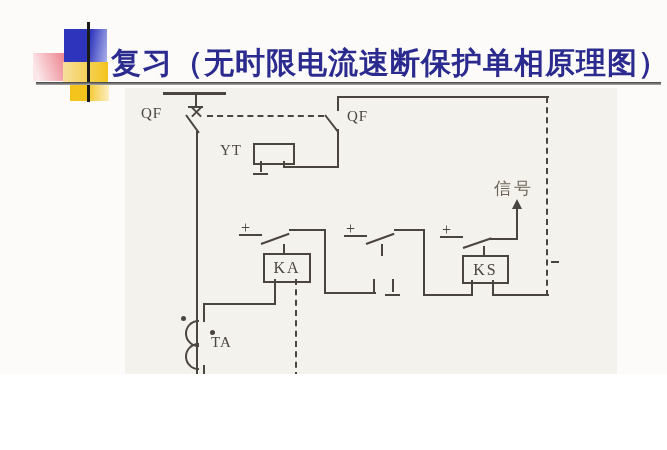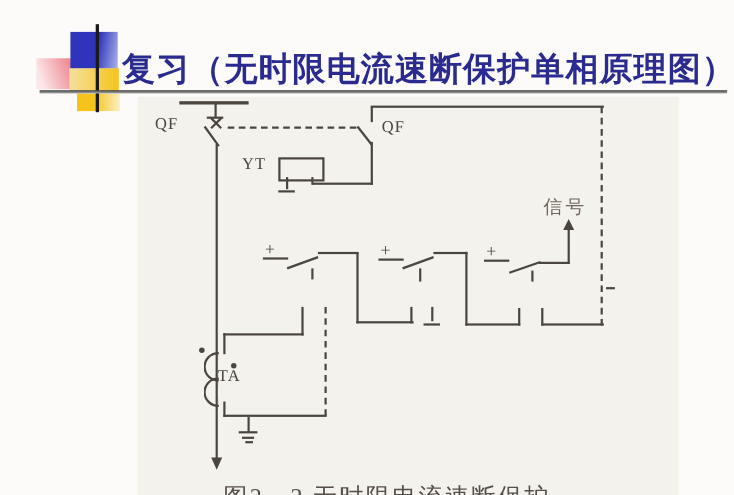--- a/index.html
+++ b/index.html
@@ -2,21 +2,21 @@
 <html><head>
 <meta charset="utf-8">
 <style>
   :root{
     --lc:#4b4540;          
     --title:#2b2b8f;
     --paper:#f4f2ed;
   }
   html,body{margin:0;padding:0;}
   #slide{
-    position:relative;width:667px;height:450px;overflow:hidden;
+    position:relative;width:667px;height:374px;overflow:hidden;
     background:#fcfbf9;
     font-family:"Liberation Serif","DejaVu Serif",serif;
   }
   
   .paper{position:absolute;left:125px;top:88px;width:492px;height:362px;background:var(--paper);}
   
   .h{position:absolute;height:2px;background:var(--lc);}
   .v{position:absolute;width:2px;background:var(--lc);}
   .vd{position:absolute;width:0;border-left:2px dashed var(--lc);}
   .hd{position:absolute;height:0;border-top:2px dashed var(--lc);}
@@ -88,51 +88,53 @@
   <div class="v" style="left:516px;top:207px;height:33px;"></div>
   <div class="h" style="left:490px;top:238px;width:28px;"></div>
 
   <div class="plus" style="left:241px;top:219px;">+</div>
   <div class="h" style="left:239px;top:234px;width:23px;"></div>
   <div class="rot" style="left:261px;top:243px;width:30px;transform:rotate(-20deg);"></div>
   <div class="h" style="left:289px;top:229px;width:37px;"></div>
   <div class="v" style="left:324px;top:230px;height:64px;"></div>
   <div class="h" style="left:324px;top:292px;width:52px;"></div>
   <div class="v" style="left:283px;top:244px;height:10px;"></div>
+  <div class="boxc" style="left:263px;top:253px;width:44px;height:26px;">KA</div>
   <div class="v" style="left:274px;top:279px;height:26px;"></div>
   <div class="vd" style="left:295px;top:279px;height:99px;"></div>
 
   <div class="plus" style="left:346px;top:220px;">+</div>
   <div class="h" style="left:344px;top:235px;width:23px;"></div>
   <div class="rot" style="left:366px;top:243px;width:30px;transform:rotate(-20deg);"></div>
   <div class="h" style="left:394px;top:229px;width:31px;"></div>
   <div class="v" style="left:423px;top:229px;height:67px;"></div>
   <div class="h" style="left:423px;top:294px;width:50px;"></div>
   <div class="v" style="left:381px;top:244px;height:12px;"></div>
   <div class="v" style="left:373px;top:279px;height:15px;"></div>
   <div class="v" style="left:392px;top:279px;height:13px;"></div>
   <div class="h" style="left:385px;top:294px;width:15px;"></div>
 
   <div class="plus" style="left:442px;top:221px;">+</div>
   <div class="h" style="left:440px;top:236px;width:23px;"></div>
   <div class="rot" style="left:463px;top:247px;width:30px;transform:rotate(-19deg);"></div>
   <div class="v" style="left:483px;top:246px;height:10px;"></div>
+  <div class="boxc" style="left:462px;top:255px;width:43px;height:25px;">KS</div>
   <div class="v" style="left:471px;top:280px;height:16px;"></div>
   <div class="v" style="left:492px;top:280px;height:16px;"></div>
   <div class="h" style="left:492px;top:294px;width:57px;"></div>
   <div class="vd" style="left:546px;top:97px;height:199px;"></div>
   <div class="h" style="left:551px;top:261px;width:8px;"></div>
 
   <div class="h" style="left:203px;top:303px;width:73px;"></div>
   <div class="v" style="left:203px;top:303px;height:19px;"></div>
   <div class="half-loop" style="left:185px;top:320px;"></div>
   <div class="half-loop" style="left:185px;top:343px;"></div>
   <div class="dot" style="left:181px;top:316px;"></div>
   <div class="dot" style="left:210px;top:330px;"></div>
-  <div class="lbl" style="left:198px;top:334px;">TA</div>
+  <div class="lbl" style="left:211px;top:334px;">TA</div>
   <div class="v" style="left:203px;top:365px;height:14px;"></div>
   <div class="h" style="left:203px;top:377px;width:94px;"></div>
   <div class="v" style="left:225px;top:379px;height:14px;"></div>
   <div class="h" style="left:217px;top:392px;width:17px;"></div>
   <div class="h" style="left:220px;top:397px;width:11px;"></div>
   <div class="h" style="left:223px;top:401px;width:7px;"></div>
 
   <div class="caption">图2—2  无时限电流速断保护</div>
 
 </div>

